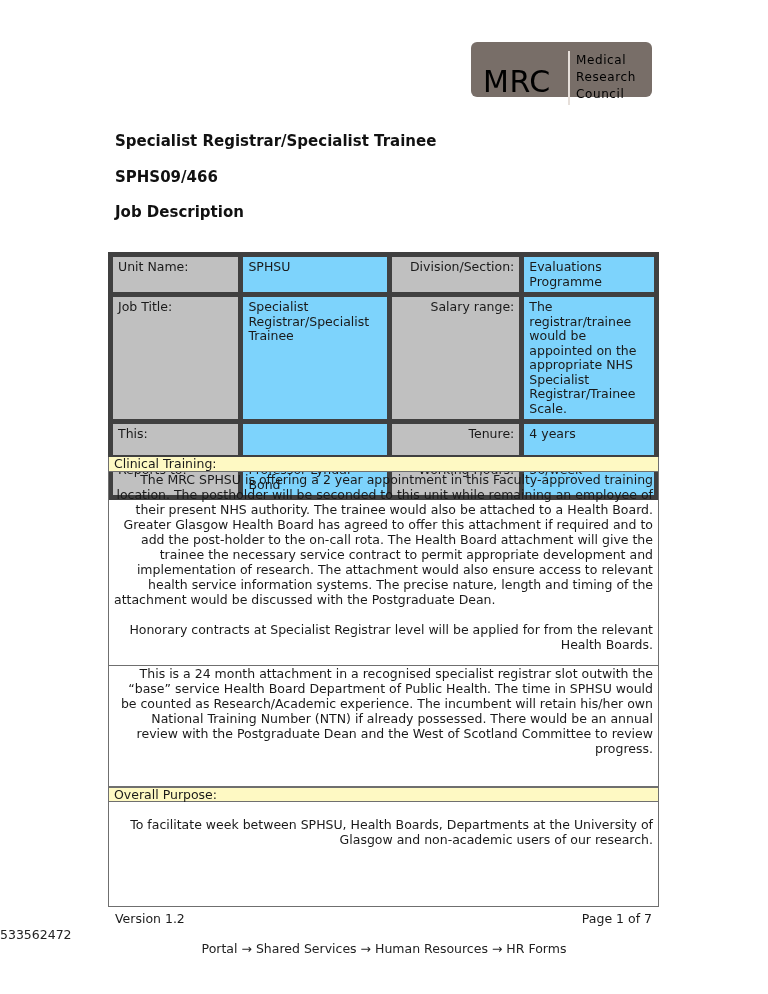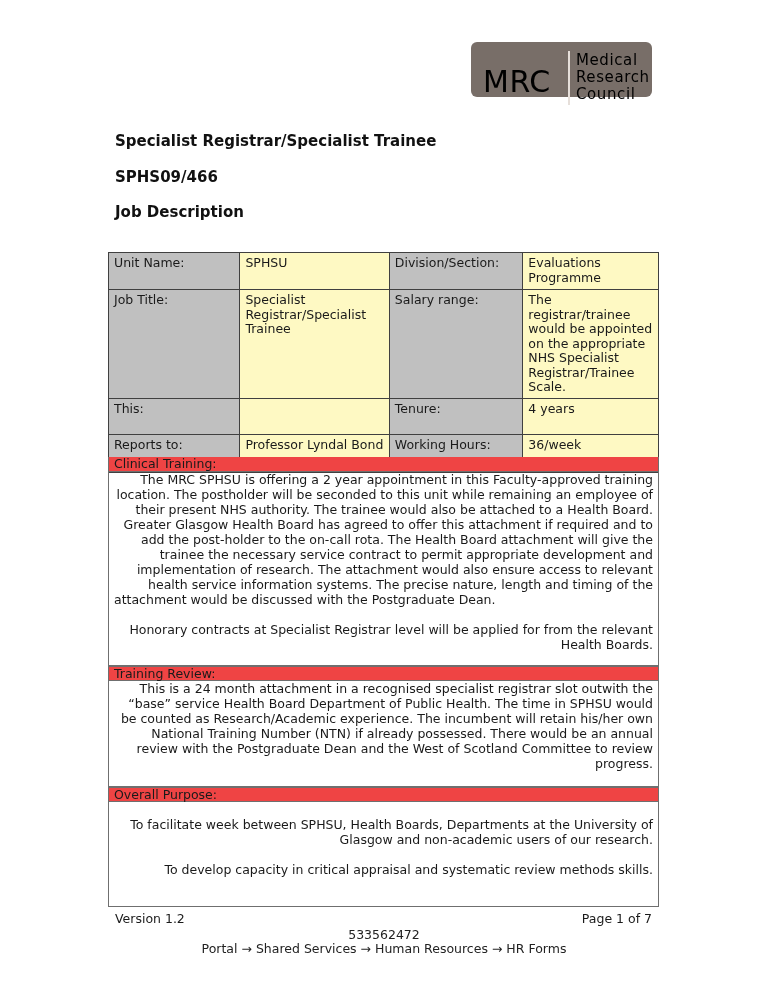--- a/index.html
+++ b/index.html
@@ -5,55 +5,55 @@
   * { box-sizing: border-box; margin: 0; padding: 0; }
   html, body { width: 768px; height: 994px; background: #ffffff; overflow: hidden; }
   body { position: relative; font-family: "DejaVu Sans", "Liberation Sans", sans-serif; color: #1a1a1a; }
 
   .logo {
     position: absolute; left: 471px; top: 42px; width: 181px; height: 55px;
     background: #786e68; border-radius: 6px; color: #000000;
   }
   .logo .mrc { position: absolute; left: 12px; top: 22px; font-size: 30px; letter-spacing: 0.5px; font-family: "DejaVu Sans", sans-serif; font-weight: normal; }
   .logo .divider { position: absolute; left: 97px; top: 9px; width: 1.5px; height: 54px; background: #e6dfda; }
-  .logo .words { position: absolute; left: 105px; top: 10px; font-size: 15px; line-height: 17px; letter-spacing: 0.6px; }
+  .logo .words { position: absolute; left: 105px; top: 10px; font-size: 12px; line-height: 17px; letter-spacing: 0.6px; }
 
   .heading { position: absolute; left: 115px; font-size: 15px; font-weight: bold; color: #111; }
   .h1 { top: 132px; }
   .h2 { top: 168px; }
   .h3 { top: 203px; }
 
   table.info {
     position: absolute; left: 108px; top: 252px; width: 551px;
     border-collapse: collapse; font-size: 12.5px; line-height: 14.5px;
   }
-  table.info td { border: 1px solid #404040; vertical-align: top; padding: 3px 5px; }
+  table.info td { border: 5px solid #404040; vertical-align: top; padding: 3px 5px; }
   table.info td.lbl { background: #c0c0c0; }
-  table.info td.val { background: #fef9c3; }
-  .c1 { width: 124px; } .c2 { width: 141px; } .c3 { width: 126px; } .c4 { width: 128px; }
+  table.info td.val { background: #7dd3fc; }
+  .c1 { width: 124px; } .c2 { width: 141px; } .c3 { width: 126px; text-align: right; } .c4 { width: 128px; }
 
   .section {
     position: absolute; left: 108px; width: 551px;
     border: 1px solid #6f6f6f; border-top: none; font-size: 12.5px; line-height: 15px;
   }
-  .section .bar { background: #ef4444; border-bottom: 1px solid #6f6f6f; padding: 0 5px; height: 15px; line-height: 14px; }
+  .section .bar { background: #fef9c3; border-bottom: 1px solid #6f6f6f; padding: 0 5px; height: 15px; line-height: 14px; }
   .section .body { padding: 0 5px; }
   .section .body p { margin: 0; text-align: right; }
   .justify { text-align: justify; text-align-last: left; }
   .gap { height: 15px; }
 
   .sec-clinical { top: 457px; height: 209px; }
   .sec-review { top: 666px; height: 121px; }
   .sec-purpose { top: 787px; height: 120px; }
   .sec-review .bar, .sec-purpose .bar { border-top: 1px solid #6f6f6f; }
 
   .footer { position: absolute; left: 0; width: 768px; font-size: 12.5px; color: #222; }
   .f-version { position: absolute; left: 115px; top: 911px; font-size: 12.5px; text-align: center; }
   .f-page { position: absolute; right: 116px; top: 911px; font-size: 12.5px; }
-  .f-id { top: 927px; text-align: center; }
+  .f-id { top: 927px; }
   .f-path { top: 941px; text-align: center; }
 </style>
 </head>
 <body>
 
 <div class="logo">
   <span class="mrc">MRC</span>
   <span class="divider"></span>
   <div class="words">
     <div>Medical</div>
@@ -98,32 +98,30 @@
 <div class="section sec-clinical">
   <div class="bar">Clinical Training:</div>
   <div class="body">
     <p class="justify">The MRC SPHSU is offering a 2 year appointment in this Faculty-approved training location. The postholder will be seconded to this unit while remaining an employee of their  present NHS authority. The trainee would also be attached to a Health Board. Greater Glasgow Health Board has agreed to offer this attachment if required and to add the post-holder to the on-call rota. The Health Board attachment will give the trainee the necessary service contract to permit appropriate development and implementation of research. The attachment would also ensure access to relevant health service information systems. The precise nature, length and timing of the attachment would be discussed with the Postgraduate Dean.</p>
     <div class="gap"></div>
     <p>Honorary contracts at Specialist Registrar level will be applied for from the relevant Health Boards.</p>
   </div>
 </div>
 
 <div class="section sec-review">
-  <div class="bar">Training Review:</div>
   <div class="body">
     <p>This is a 24 month attachment in a recognised specialist registrar slot outwith the “base” service Health Board Department of Public Health. The time in SPHSU would be counted as Research/Academic experience. The incumbent will retain his/her own National Training Number (NTN) if already possessed. There would be an annual review with the Postgraduate Dean and the West of Scotland Committee to review progress.</p>
   </div>
 </div>
 
 <div class="section sec-purpose">
   <div class="bar">Overall Purpose:</div>
   <div class="body">
     <div class="gap"></div>
     <p>To facilitate week between SPHSU, Health Boards, Departments at the University of Glasgow and non-academic users of our research.</p>
     <div class="gap"></div>
-    <p>To develop capacity in critical appraisal and systematic review methods skills.</p>
   </div>
 </div>
 
 <div class="f-version">Version 1.2</div>
 <div class="f-page">Page 1 of 7</div>
 <div class="footer f-id">533562472</div>
 <div class="footer f-path">Portal → Shared Services → Human Resources → HR Forms</div>
 
 </body></html>

